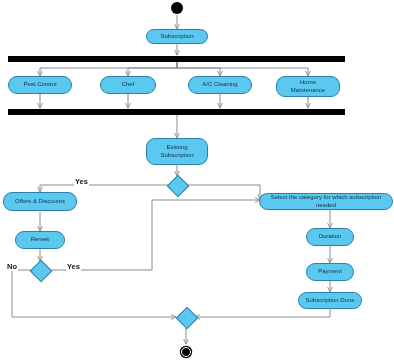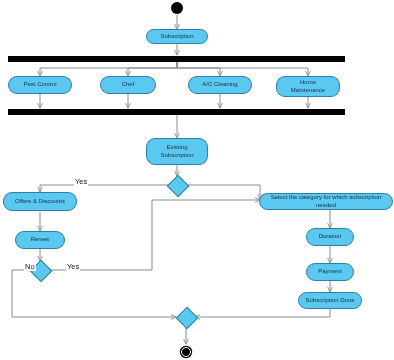--- a/index.html
+++ b/index.html
@@ -72,20 +72,21 @@
     z-index: 3;
   }
   .edge-label {
     position: absolute;
     font-size: 7.5px;
     color: #1a1a1a;
     z-index: 4;
     background: #ffffff;
     padding: 0 1px;
     white-space: nowrap;
+    font-weight: bold;
   }
 </style>
 </head>
 <body>
 
 <div id="canvas">
 
   <svg id="edges" viewBox="0 0 394 360" xmlns="http://www.w3.org/2000/svg">
     <defs>
       <marker id="arrow" markerWidth="6" markerHeight="6" refX="5" refY="3" orient="auto" markerUnits="strokeWidth">
@@ -173,21 +174,21 @@
 
   <div class="node" style="left:3px; top:192px; width:74px; height:19px;">
     <span class="node-label">Offers &amp; Discounts</span>
   </div>
 
   <div class="node" style="left:15px; top:231px; width:50px; height:18px;">
     <span class="node-label">Renew</span>
   </div>
 
   <div class="diamond" style="left:33px; top:263px; width:14px; height:14px;"></div>
-  <div class="edge-label" style="left:6px; top:262px;margin-left:18px;">No</div>
+  <div class="edge-label" style="left:6px; top:262px;">No</div>
   <div class="edge-label" style="left:66px; top:262px;">Yes</div>
 
   <div class="node" style="left:259px; top:193px; width:134px; height:17px;">
     <span class="node-label">Select the category for which subscription needed</span>
   </div>
 
   <div class="node" style="left:306px; top:228px; width:48px; height:18px;">
     <span class="node-label">Duration</span>
   </div>
 

